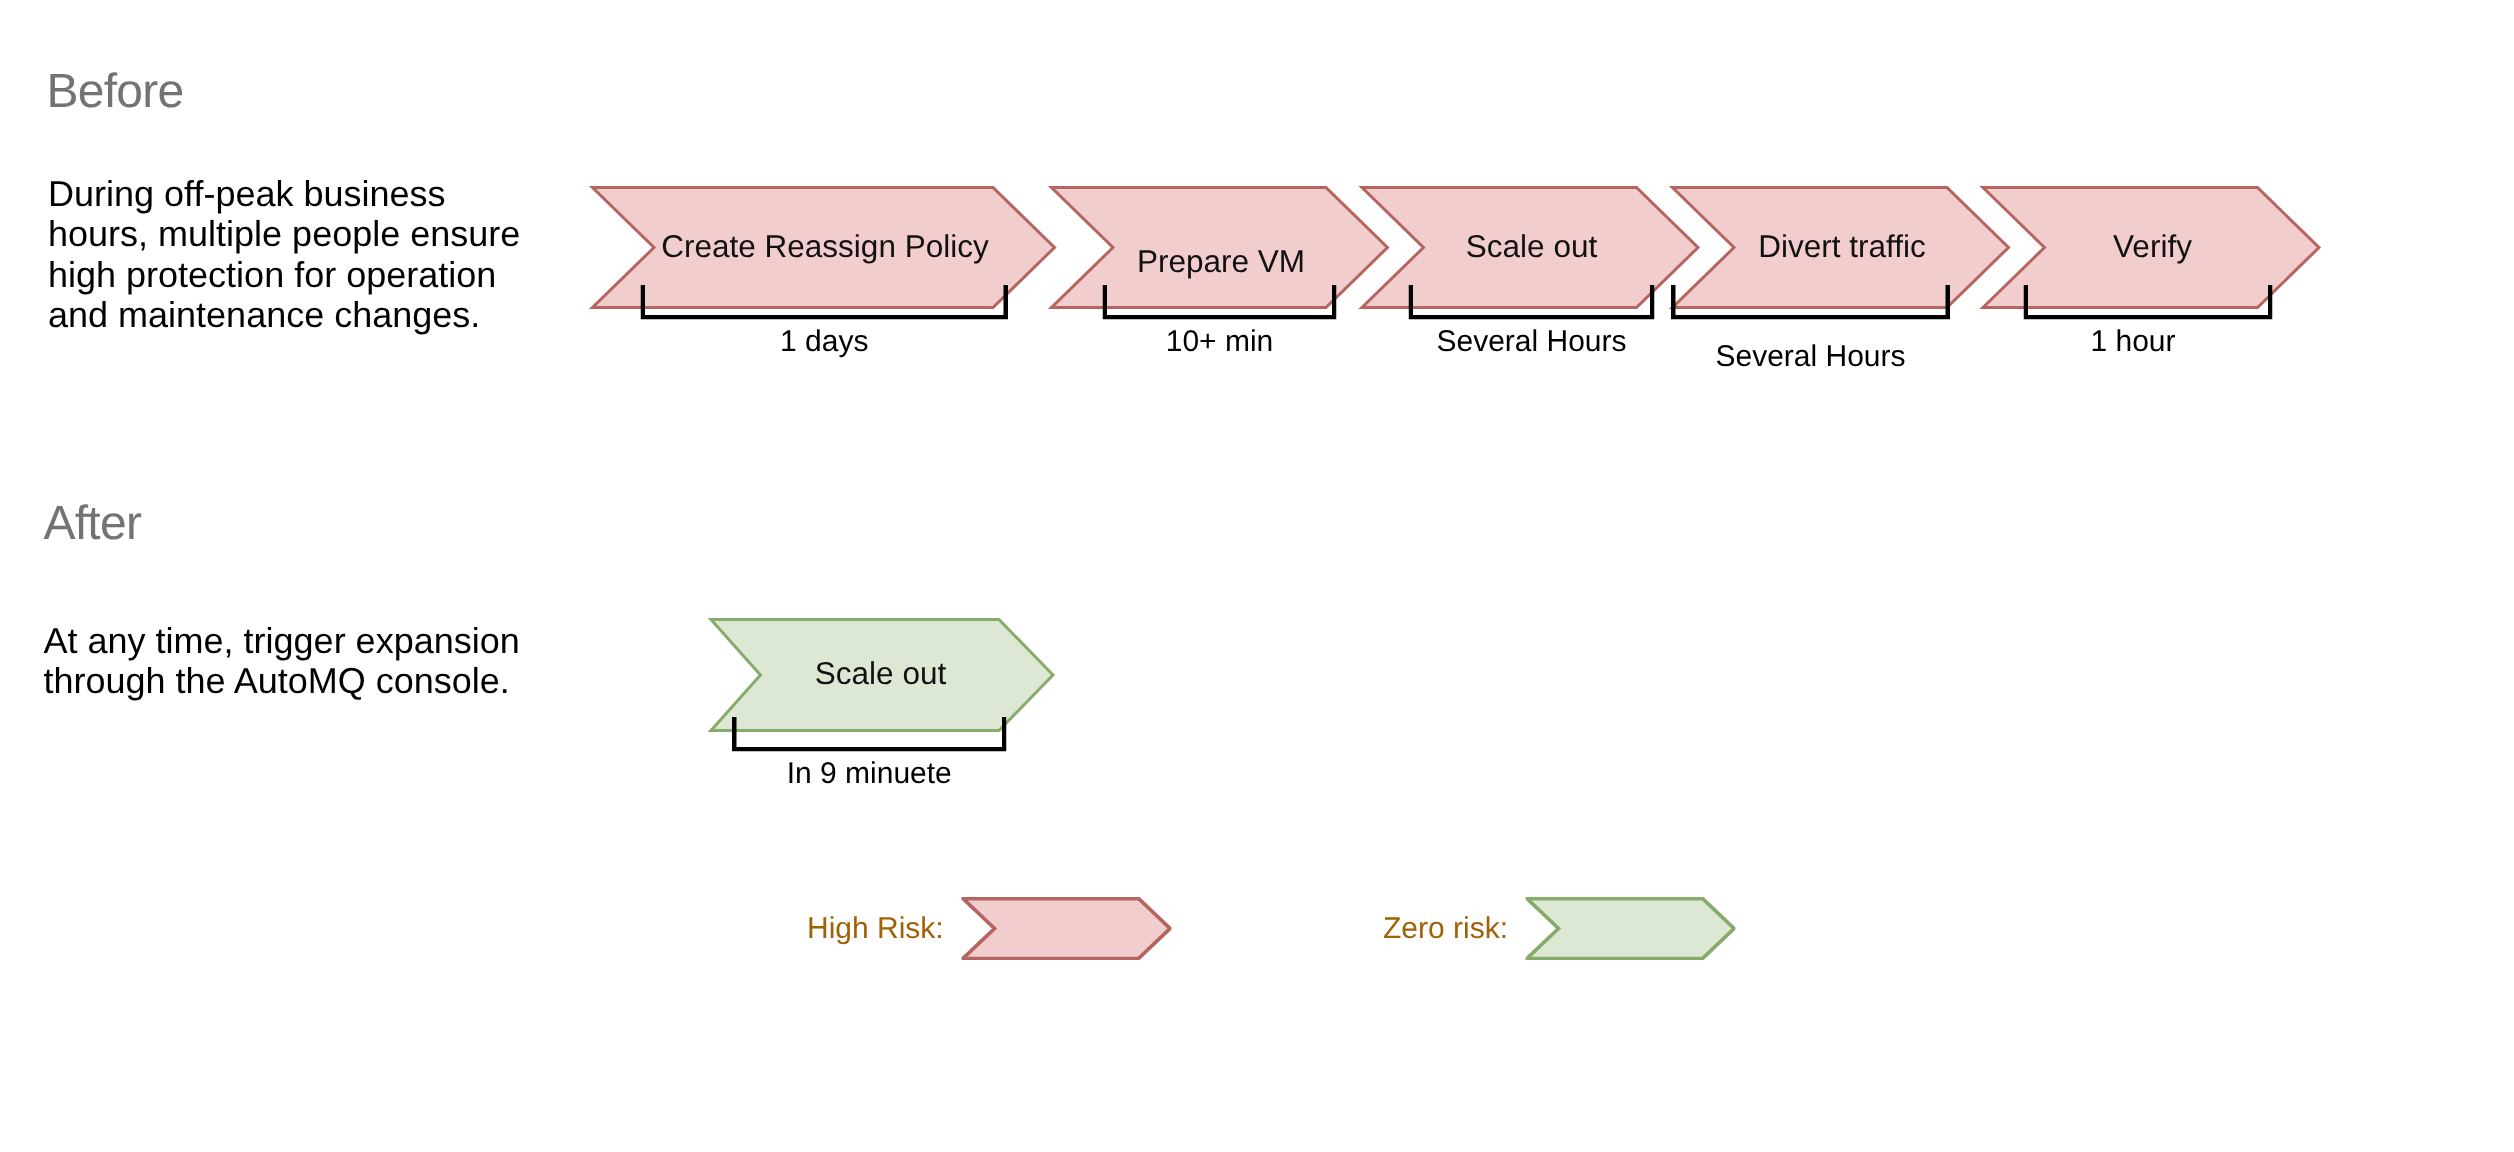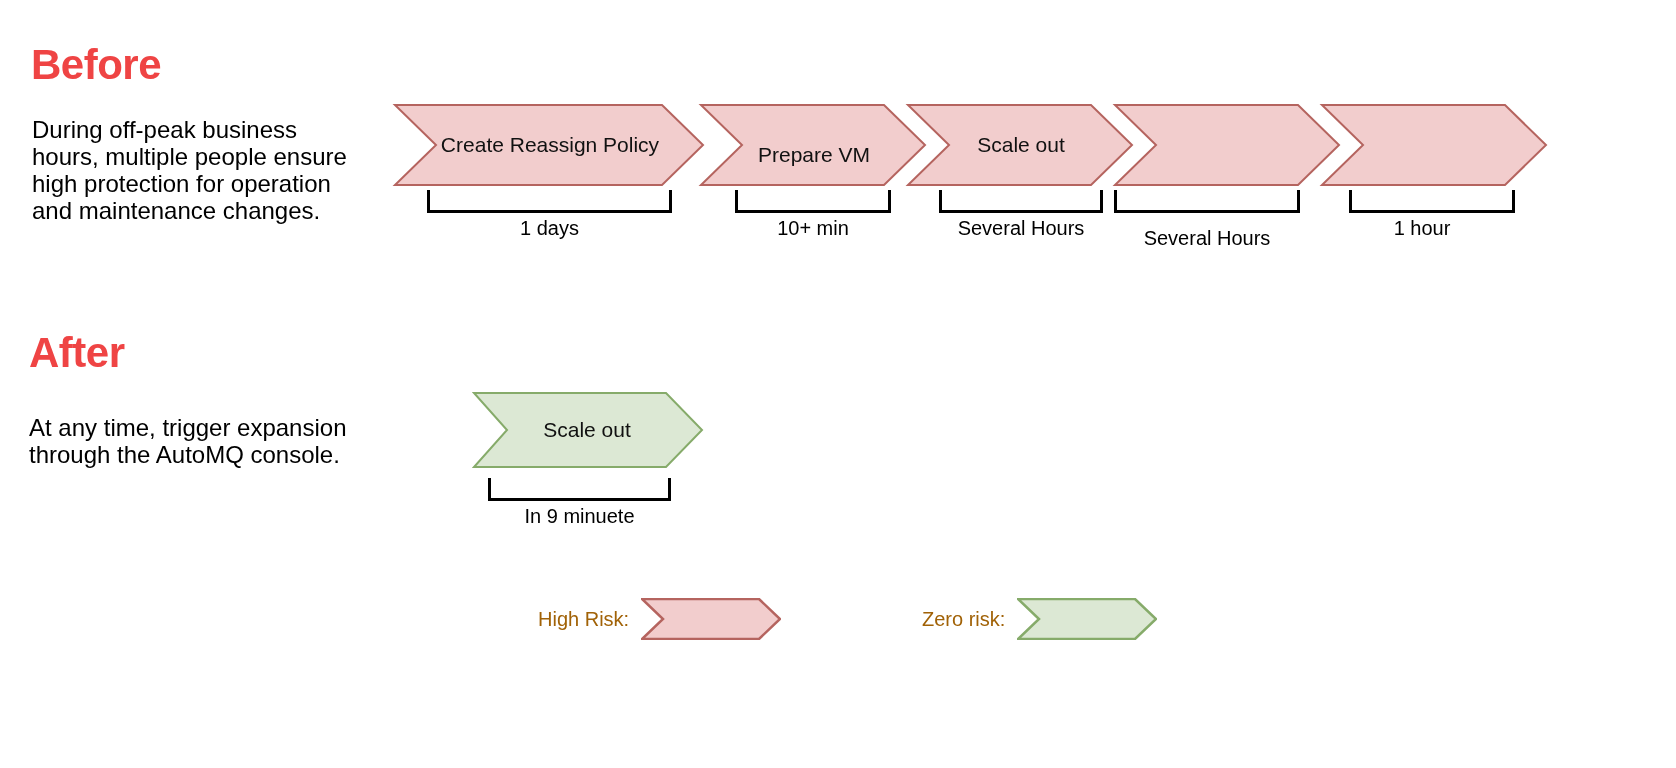--- a/index.html
+++ b/index.html
@@ -13,37 +13,37 @@
     position: relative;
     overflow: hidden;
     font-family: "Liberation Sans", sans-serif;
     color: #000000;
   }
 
   .abs { position: absolute; }
 
   
   .section-title {
-    font-size: 42px;
-    font-weight: bold;
+    font-size: 32px;
+    font-weight: normal;
     letter-spacing: -0.5px;
     line-height: 1;
-    color: #ef4444;
+    color: #737373;
     white-space: nowrap;
   }
 
   
   .section-desc {
     font-size: 24px;
     line-height: 27px;
     color: #000;
   }
 
   
-  .chevron-wrap { position: absolute; }
+  .chevron-wrap { position: absolute; margin-top: 20px; }
   .chevron-wrap svg { display: block; overflow: visible; }
   .chevron-label {
     position: absolute;
     top: 0;
     height: 100%;
     display: flex;
     align-items: center;
     justify-content: center;
     font-size: 21px;
     color: #111;
@@ -117,32 +117,34 @@
   <svg width="164" height="23">
     <path d="M1.5,0 L1.5,21.5 L162.5,21.5 L162.5,0" fill="none" stroke="#000000" stroke-width="3"></path>
   </svg>
   <div class="bracket-label">Several Hours</div>
 </div>
 
 <div class="chevron-wrap" style="left:1114px; top:104px; width:226px; height:82px;">
   <svg width="226" height="82" viewBox="0 0 226 82" preserveAspectRatio="none">
     <polygon points="1,1 184,1 225,41 184,81 1,81 42,41" fill="#f2cdcd" stroke="#b5645f" stroke-width="2" stroke-linejoin="miter"></polygon>
   </svg>
+  <div class="chevron-label" style="left:42px; right:40px;">Divert traffic</div>
 </div>
 <div class="bracket" style="left:1214px; top:190px; width:186px; height:23px; ">
   <svg width="186" height="23" style="margin-left:-100px;">
     <path d="M1.5,0 L1.5,21.5 L184.5,21.5 L184.5,0" fill="none" stroke="#000000" stroke-width="3"></path>
   </svg>
   <div class="bracket-label" style="margin-top:14px; margin-left:-100px;">Several Hours</div>
 </div>
 
 <div class="chevron-wrap" style="left:1321px; top:104px; width:226px; height:82px;">
   <svg width="226" height="82" viewBox="0 0 226 82" preserveAspectRatio="none">
     <polygon points="1,1 184,1 225,41 184,81 1,81 42,41" fill="#f2cdcd" stroke="#b5645f" stroke-width="2" stroke-linejoin="miter"></polygon>
   </svg>
+  <div class="chevron-label" style="left:42px; right:40px;">Verify</div>
 </div>
 <div class="bracket" style="left:1349px; top:190px; width:146px; height:23px;">
   <svg width="166" height="23">
     <path d="M1.5,0 L1.5,21.5 L164.5,21.5 L164.5,0" fill="none" stroke="#000000" stroke-width="3"></path>
   </svg>
   <div class="bracket-label">1 hour</div>
 </div>
 
 <div class="abs section-title" style="left:29px; top:332px;">After</div>
 

